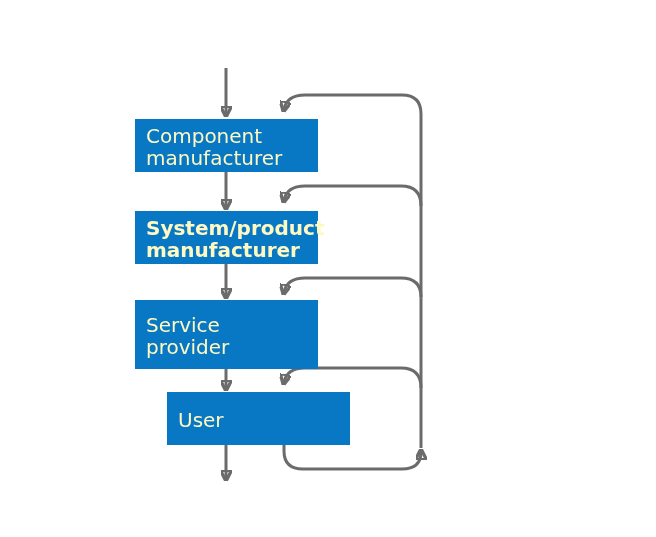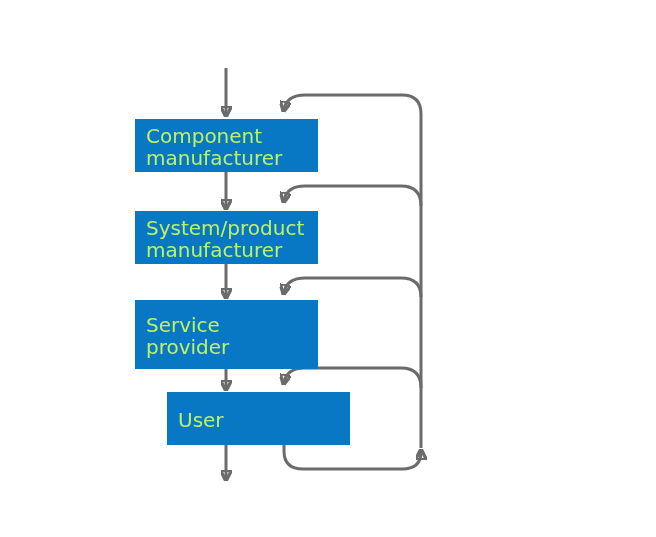--- a/index.html
+++ b/index.html
@@ -25,33 +25,33 @@
   #arrow-layer path {
     fill: none;
     stroke: #6b6b6b;
     stroke-width: 3;
   }
   .flow-box {
     position: absolute;
     left: 135px;
     width: 183px;
     background: #0878c4;
-    color: #bef264;
+    color: #fef9c3;
     display: flex;
     flex-direction: column;
     justify-content: center;
     box-sizing: border-box;
     padding-left: 11px;
     padding-top: 3px;
     font-size: 20px;
     line-height: 22px;
     white-space: pre-line;
   }
   #box-component      { top: 119px; height: 53px; }
-  #box-system-product { top: 211px; height: 53px; }
+  #box-system-product { top: 211px; height: 53px; font-weight: bold; }
   #box-service        { top: 300px; height: 69px; }
   #box-user           { top: 392px; height: 53px; margin-left: 32px; }
 </style>
 </head>
 <body>
 
 <div id="stage">
 
   <svg id="arrow-layer" viewBox="0 0 656 537" xmlns="http://www.w3.org/2000/svg">
     <defs>

